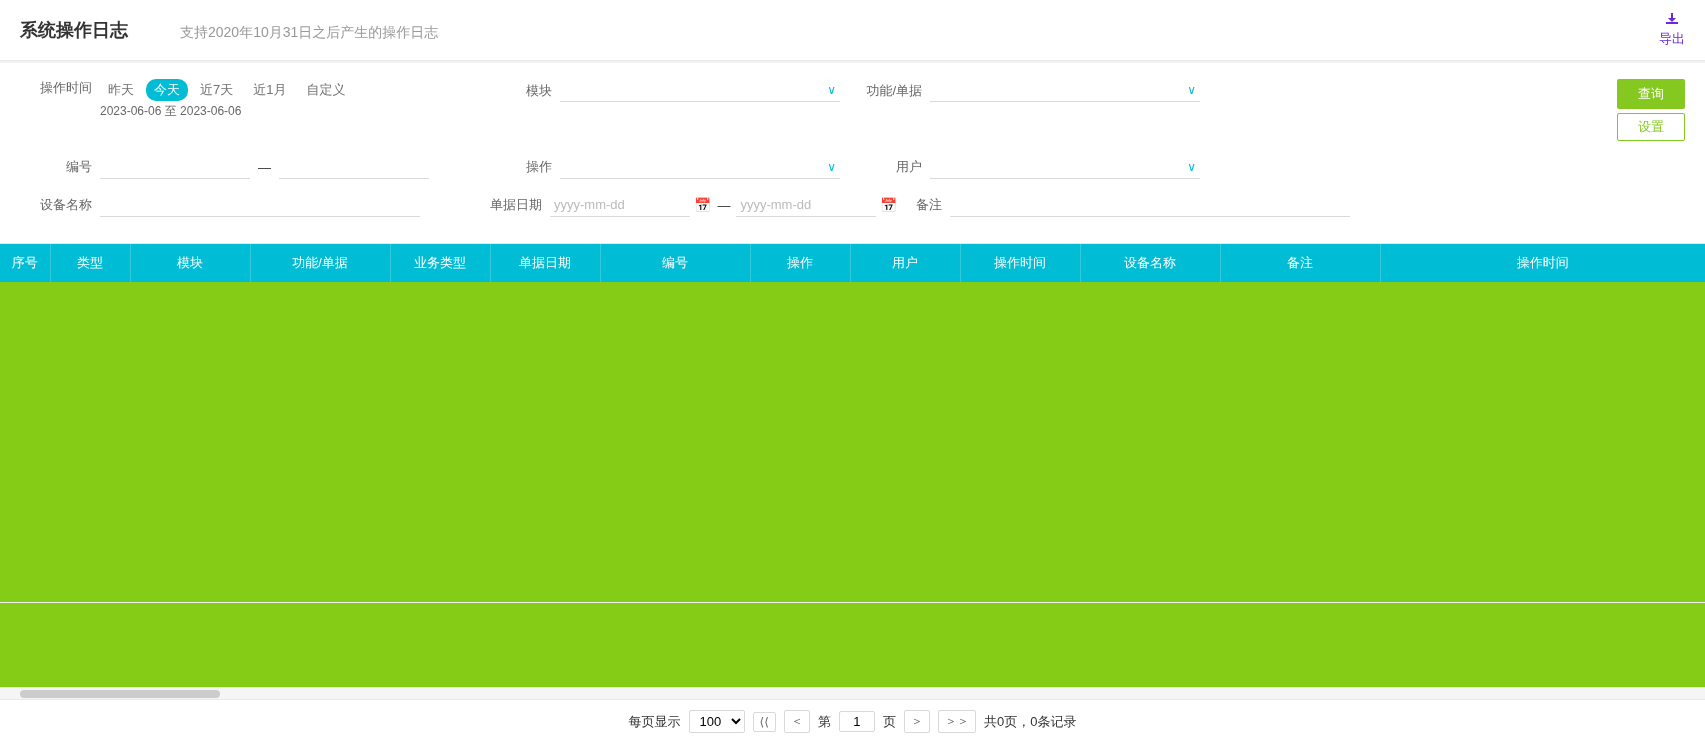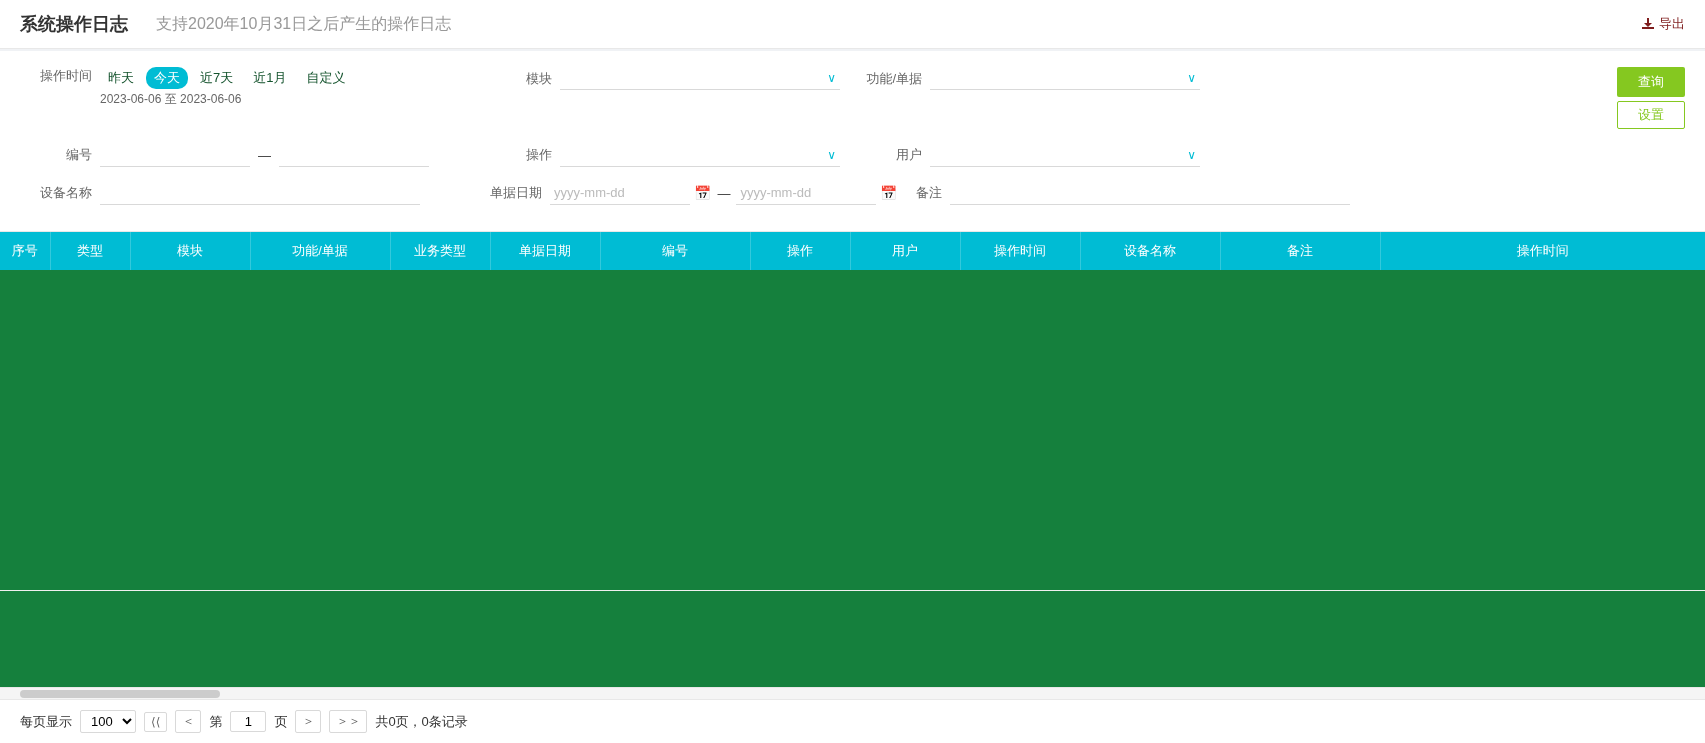--- a/index.html
+++ b/index.html
@@ -3,31 +3,31 @@
   <meta charset="utf-8">
   <style>
     * { box-sizing: border-box; margin: 0; padding: 0; }
     body { font-family: "Microsoft YaHei", "PingFang SC", sans-serif; font-size: 13px; background: #f0f2f5; color: #333; }
     
     .page-wrapper { width: 1705px; min-height: 743px; background: #f0f2f5; display: flex; flex-direction: column; }
     
     
     .page-header { background: #fff; padding: 12px 20px; display: flex; align-items: center; justify-content: space-between; border-bottom: 1px solid #e8e8e8; }
     .page-title { font-size: 18px; font-weight: bold; color: #333; }
-    .page-subtitle { font-size: 16px; color: #999; margin-left: 28px; }
-    .export-btn { display: flex; align-items: center; gap: 4px; color: #7f1d1d; cursor: pointer; font-size: 13px; border: none; background: none; }
+    .page-subtitle { font-size: 14px; color: #999; margin-left: 20px; }
+    .export-btn { display: flex; align-items: center; gap: 4px; color: #6d28d9; cursor: pointer; font-size: 13px; border: none; background: none; flex-direction: column; }
 
     
     .filter-area { background: #fff; padding: 16px 20px; border-bottom: 1px solid #e8e8e8; }
     
     .filter-label { width: 80px; text-align: right; color: #666; font-size: 13px; flex-shrink: 0; padding-right: 8px; }
     
     
     .time-filter { display: flex; align-items: center; gap: 4px; }
-    .time-btn { padding: 2px 8px; border: none; background: none; cursor: pointer; color: #14532d; font-size: 13px; border-radius: 10px; }
+    .time-btn { padding: 2px 8px; border: none; background: none; cursor: pointer; color: #737373; font-size: 13px; border-radius: 10px; }
     .time-btn.active { background: #00bcd4; color: #fff; border-radius: 10px; padding: 2px 8px; }
     .time-range { font-size: 12px; color: #666; margin-top: 2px; }
 
     
     .filter-input { border: none; border-bottom: 1px solid #d9d9d9; outline: none; padding: 4px 4px; font-size: 13px; color: #333; width: 200px; background: transparent; }
     .filter-input::placeholder { color: #bbb; }
     
     .filter-separator { margin: 0 8px; color: #333; }
     
     
@@ -42,30 +42,30 @@
     
     
     .date-input { border: none; border-bottom: 1px solid #d9d9d9; outline: none; padding: 4px 4px; font-size: 13px; color: #bbb; width: 140px; background: transparent; }
     .date-input::placeholder { color: #bbb; }
     .calendar-icon { color: #00bcd4; margin-left: 4px; cursor: pointer; font-size: 14px; }
     
     
     .collapse-bar { text-align: center; padding: 6px 0; cursor: pointer; color: #00bcd4; font-size: 13px; background: #fff; border-top: 1px solid #f0f0f0; }
     
     
-    .table-wrapper { flex: 1; background: #15803d; margin-top: 0; overflow-x: auto; }
+    .table-wrapper { flex: 1; background: #84cc16; margin-top: 0; overflow-x: auto; }
     .data-table { width: 100%; border-collapse: collapse; table-layout: fixed; }
     .data-table thead tr { background: #00bcd4; }
     .data-table thead th { color: #fff; font-size: 13px; font-weight: normal; padding: 10px 8px; text-align: center; border-right: 1px solid rgba(255,255,255,0.2); white-space: nowrap; }
     .data-table thead th:last-child { border-right: none; }
     .data-table tbody tr { border-bottom: 1px solid #f0f0f0; }
     .data-table tbody td { padding: 10px 8px; text-align: center; font-size: 13px; color: #333; }
     
     
-    .footer { background: #fff; border-top: 1px solid #e8e8e8; padding: 10px 20px; display: flex; align-items: center; justify-content: flex-start; gap: 8px; font-size: 13px; color: #333; }
+    .footer { background: #fff; border-top: 1px solid #e8e8e8; padding: 10px 20px; display: flex; align-items: center; justify-content: center; gap: 8px; font-size: 13px; color: #333; }
     .page-size-select { border: 1px solid #d9d9d9; padding: 2px 6px; font-size: 13px; cursor: pointer; background: #fff; border-radius: 2px; }
     .page-nav-btn { border: 1px solid #d9d9d9; background: #fff; padding: 2px 6px; cursor: pointer; color: #666; border-radius: 2px; font-size: 12px; }
     .page-input { border: 1px solid #d9d9d9; width: 36px; text-align: center; padding: 2px 4px; font-size: 13px; border-radius: 2px; }
     
     
     .scrollbar-area { height: 12px; background: #f5f5f5; border-top: 1px solid #e8e8e8; position: relative; overflow: hidden; }
     .scrollbar-thumb { position: absolute; left: 20px; top: 2px; width: 200px; height: 8px; background: #ccc; border-radius: 4px; }
 
     .col-seq { width: 50px; }
     .col-type { width: 80px; }
@@ -82,21 +82,21 @@
     .col-time { width: auto; }
 
     .top-area { background: #fff; }
   </style>
 </head>
 <body>
 
 <div class="page-wrapper">
 
   <div class="page-header top-area">
-    <div style="display:flex; align-items:center;">
+    <div style="display:flex; align-items:flex-end;gap:32px;">
       <span class="page-title">系统操作日志</span>
       <span class="page-subtitle">支持2020年10月31日之后产生的操作日志</span>
     </div>
     <button class="export-btn">
       <svg width="14" height="14" viewBox="0 0 14 14">
         <rect x="1" y="10" width="12" height="2" fill="currentColor"></rect>
         <rect x="6" y="1" width="2" height="7" fill="currentColor"></rect>
         <polygon points="3,6 7,10 11,6" fill="currentColor"></polygon>
       </svg>
       <span>导出</span>

